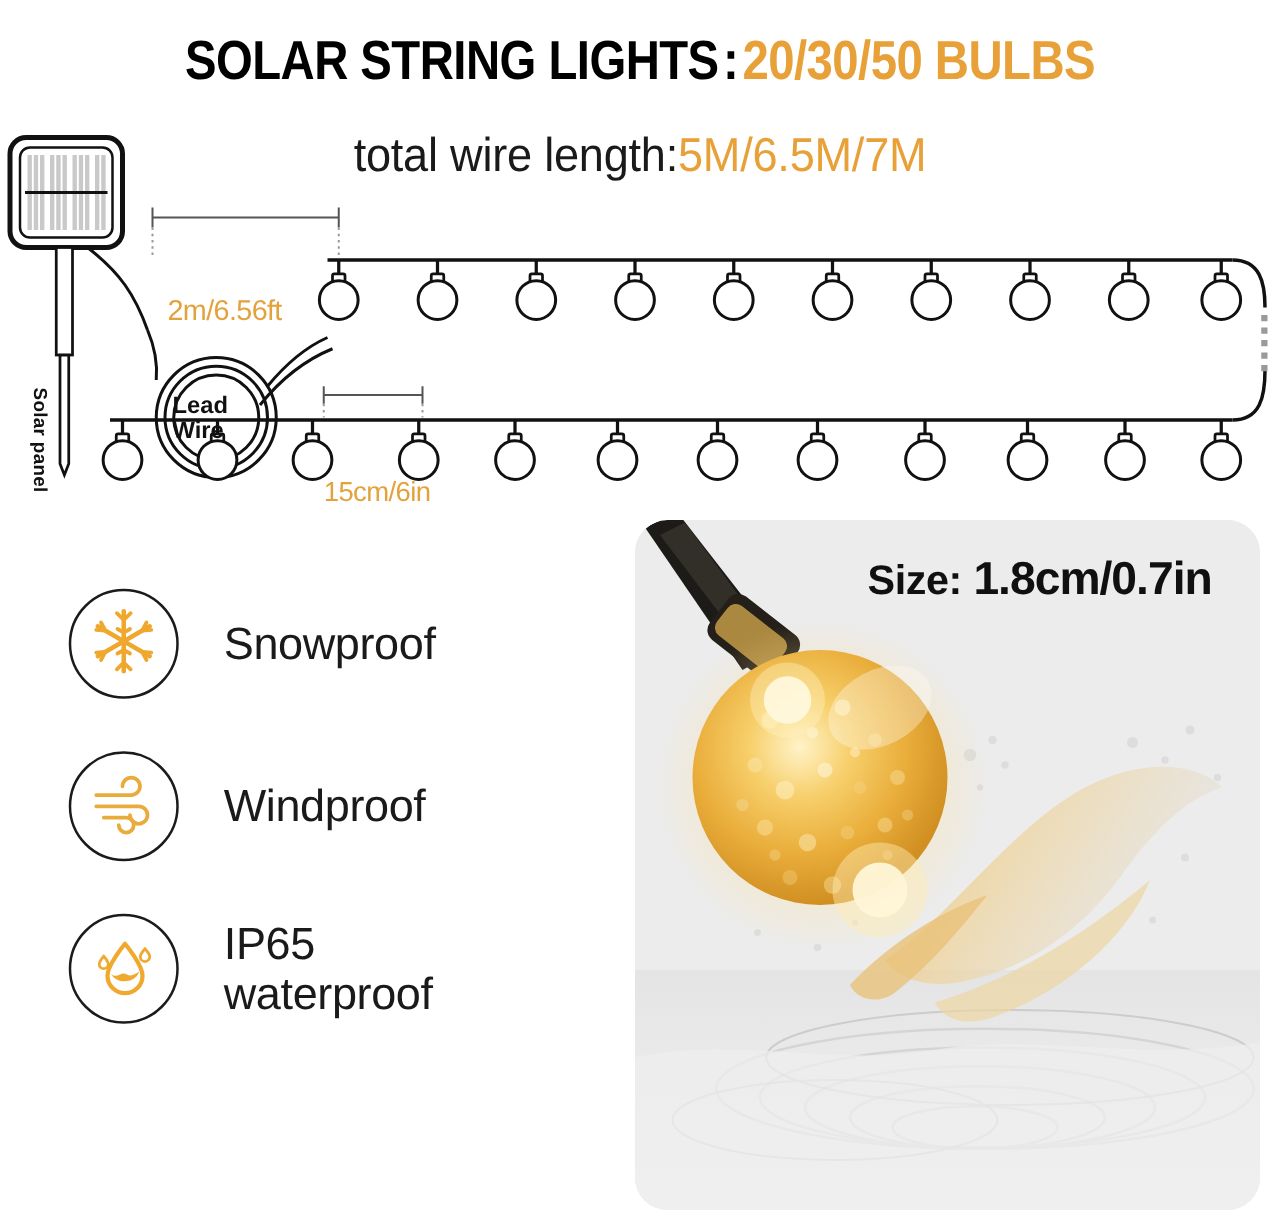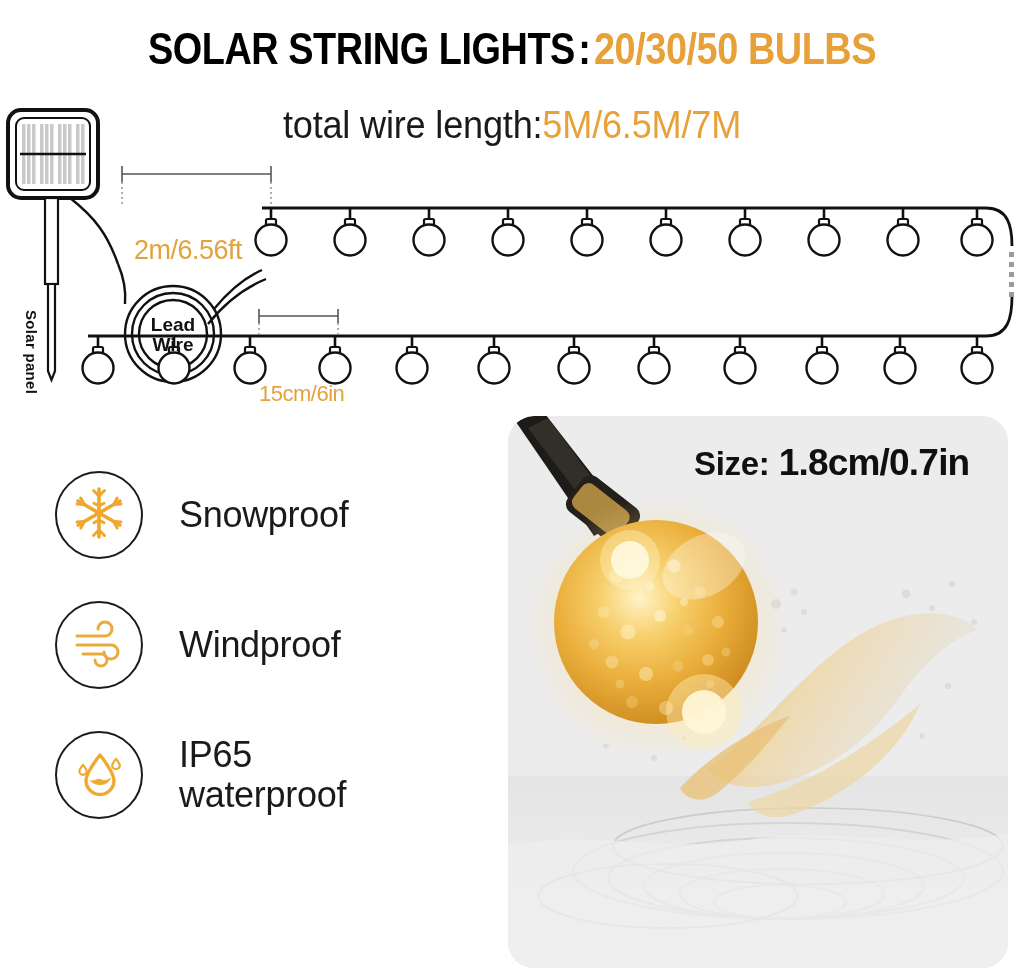--- a/index.html
+++ b/index.html
@@ -38,33 +38,33 @@
 
   
   .diagram { position:absolute; left:0; top:96px; width:1024px; height:310px; }
   .diagram svg { display:block; }
 
   .dim-label {
     position:absolute; color:#e3a23c; font-weight:400;
     font-family:"Liberation Sans Narrow","Liberation Sans",sans-serif;
     white-space:nowrap;
   }
-  #dim-2m { left:134px; top:139px; font-size:27px; letter-spacing:-0.5px; }
+  #dim-2m { left:134px; top:139px; font-size:23px; letter-spacing:-0.5px; }
   #dim-15cm { left:259px; top:285px; font-size:22px; letter-spacing:-0.5px; }
 
   .solar-panel-label {
     position:absolute; left:40px; top:214px;
     font-family:"Liberation Sans Narrow","Liberation Sans",sans-serif;
     font-size:15px; font-weight:700; color:#111;
     transform: rotate(90deg); transform-origin: left top;
     white-space:nowrap; letter-spacing:0.3px;
   }
   .leadwire-label {
     position:absolute; left:138px; top:219px; width:70px;
-    text-align:center; font-size:19px; font-weight:700; color:#111;
+    font-size:19px; font-weight:700; color:#111;
     line-height:20px; white-space:nowrap;
     font-family:"Liberation Sans","Liberation Sans Narrow",sans-serif;
   }
 
   
   .features { position:absolute; left:55px; top:450px; width:430px; }
   .feature { display:flex; align-items:center; height:130px; }
   .feat-circle {
     width:88px; height:88px; border:2px solid #1b1b1b; border-radius:50%;
     flex:0 0 88px; display:flex; align-items:center; justify-content:center;

